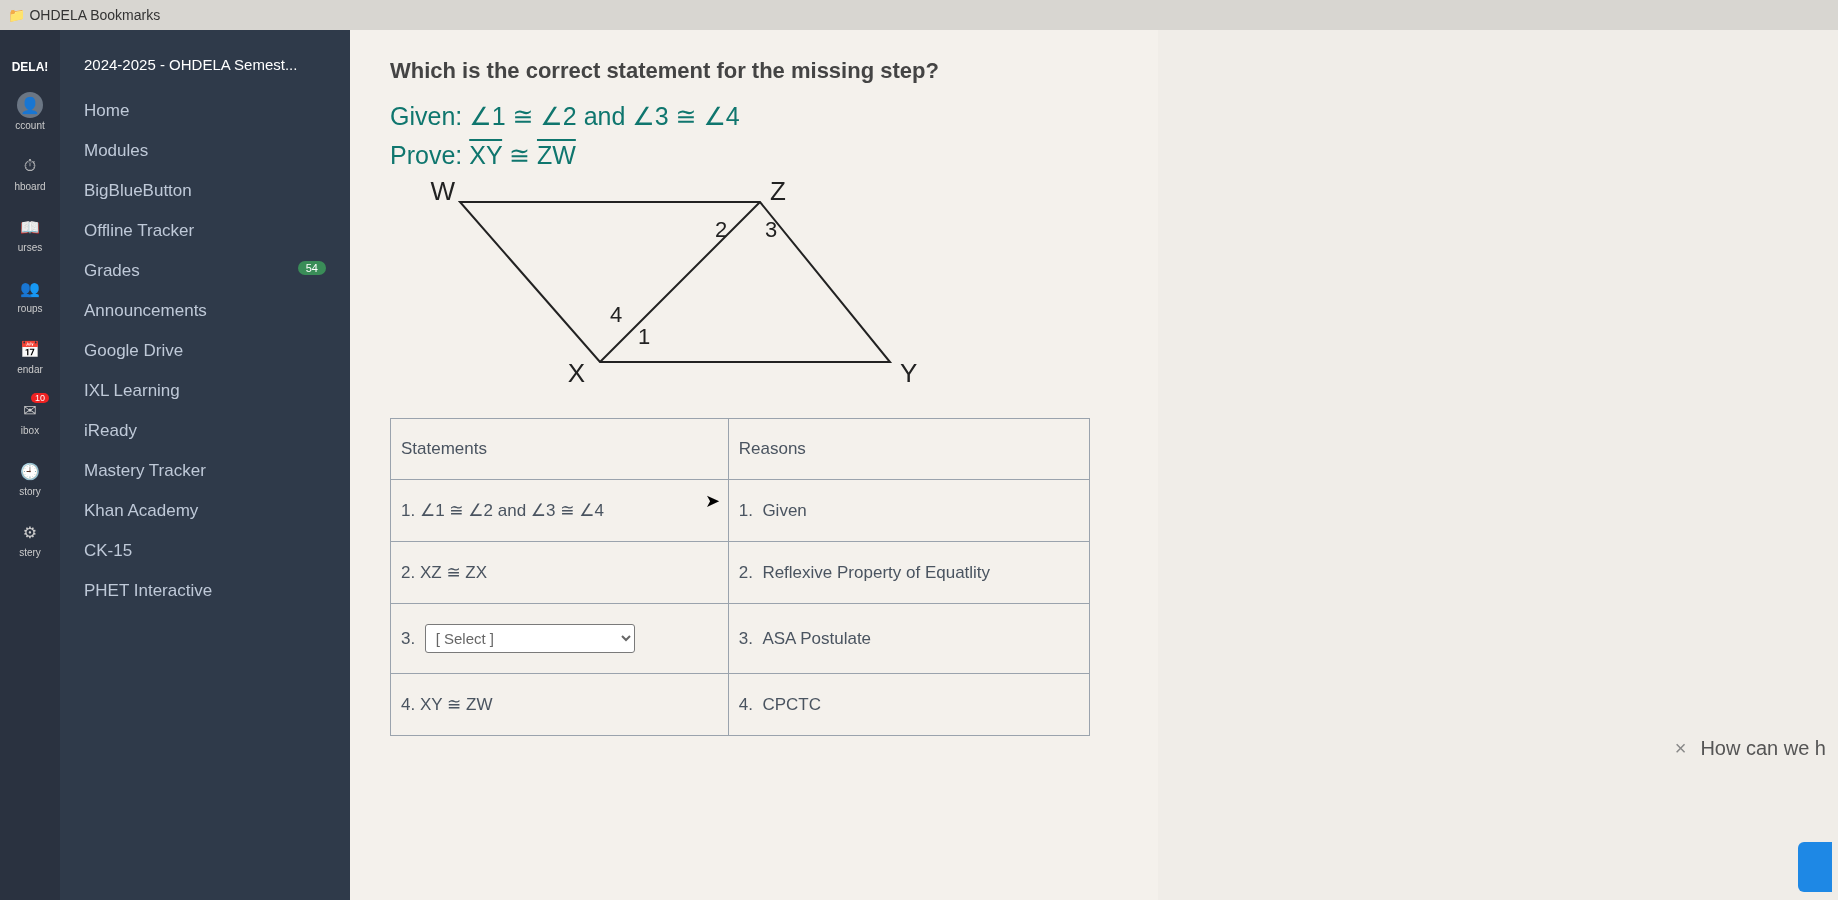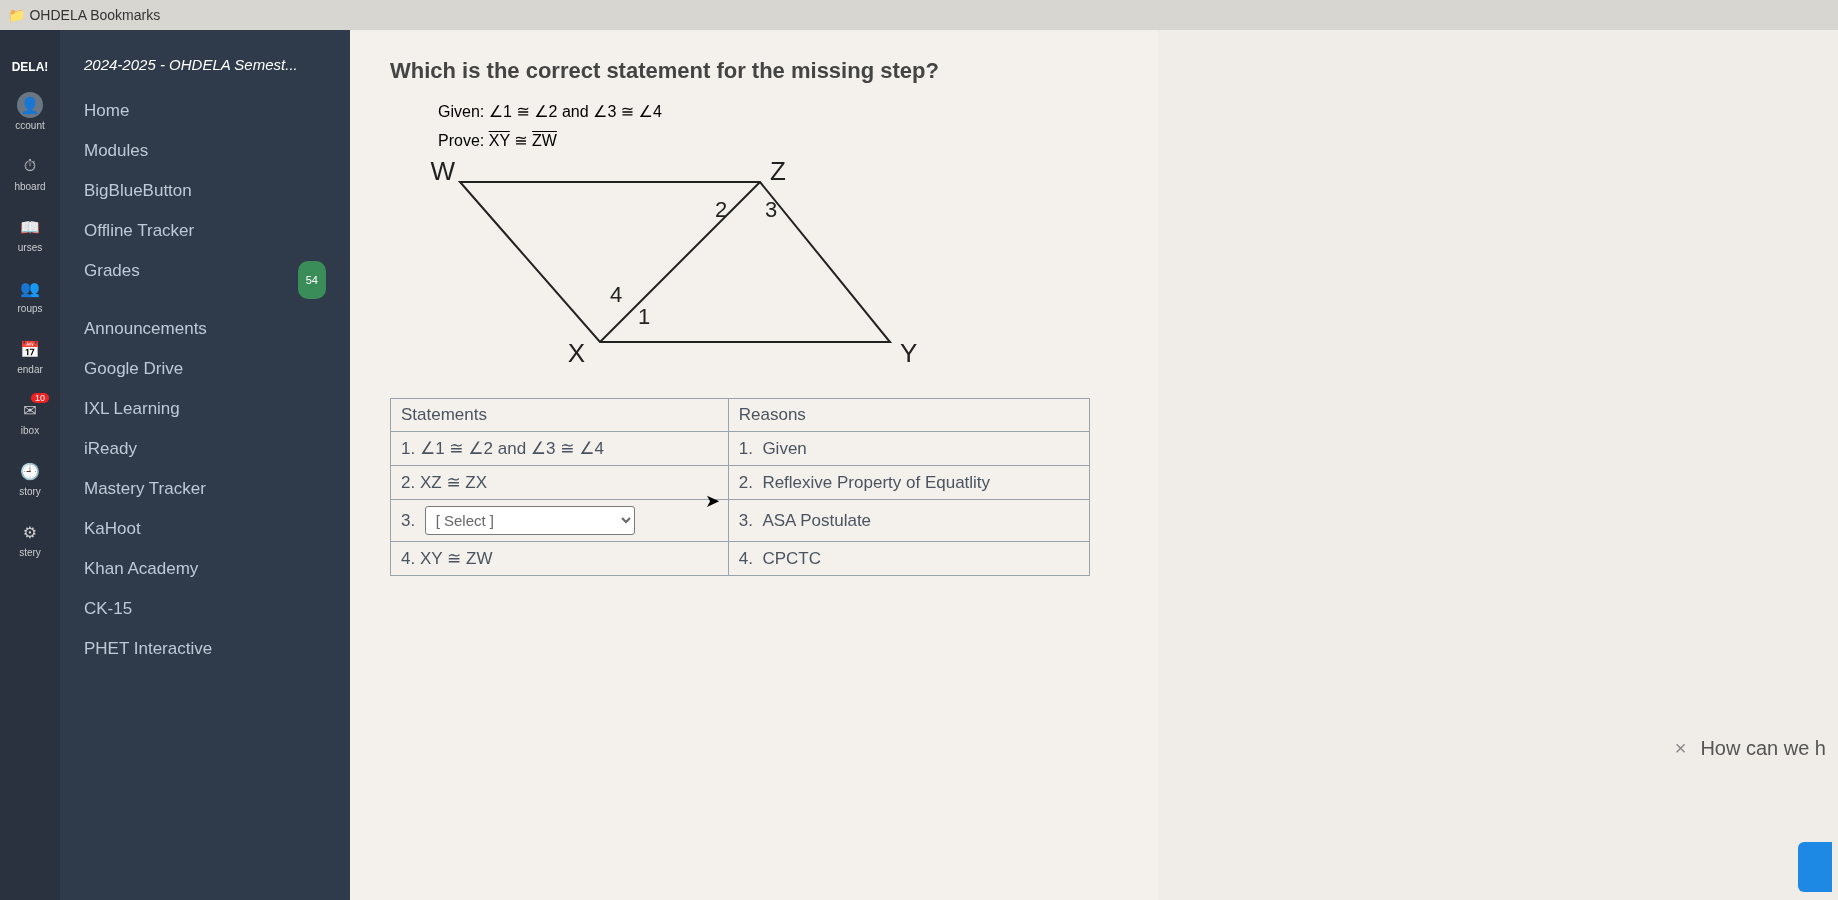--- a/index.html
+++ b/index.html
@@ -12,33 +12,33 @@
 
 .global-nav { width: 60px; background: #2a3240; display: flex; flex-direction: column; align-items: center; color: #ccc; font-size: 10px; padding-top: 30px; }
 .global-nav .brand { color: #fff; font-weight: bold; font-size: 12px; margin-bottom: 18px; text-align: center; }
 .global-nav .gn-item { display: flex; flex-direction: column; align-items: center; gap: 2px; margin-bottom: 22px; cursor: pointer; }
 .global-nav .gn-icon { width: 26px; height: 26px; border-radius: 50%; display: flex; align-items: center; justify-content: center; font-size: 16px; }
 .global-nav .gn-label { font-size: 10px; }
 .gn-badge { position: relative; }
 .gn-badge::after { content: attr(data-badge); position: absolute; top: -4px; right: -6px; background: #e22; color: #fff; border-radius: 8px; font-size: 9px; padding: 0 4px; }
 
 .course-nav { width: 290px; background: #2f3a4a; color: #c7cedb; padding: 20px 0; }
-.course-nav .course-title { color: #fff; font-style: italic; font-size: 15px; padding: 6px 24px 18px; }
+.course-nav .course-title { color: #fff; font-size: 15px; padding: 6px 24px 18px; }
 .course-nav ul { list-style: none; }
 .course-nav li { padding: 10px 24px; font-size: 17px; color: #bfc9d8; cursor: pointer; display: flex; align-items: flex-start; justify-content: space-between; }
-.pill-badge { background: #3a8d58; color: #fff; font-size: 11px; border-radius: 10px; padding: 13px 8px; }
+.pill-badge { background: #3a8d58; color: #fff; font-size: 11px; border-radius: 10px; padding: 1px 8px; }
 
 .main { flex: 1; background: #f4f1ec; padding: 28px 40px; position: relative; overflow: auto; color: #3a3a3a; }
 .main h2.question { font-weight: 600; font-size: 22px; color: #444; margin-bottom: 18px; }
-.given, .prove { font-size: 16px; color: #000000; margin-bottom: 10px; margin-left: 48px; }
+.given, .prove { font-size: 25px; color: #0f766e; margin-bottom: 10px; }
 .math .ov { text-decoration: overline; }
 .figure { margin: 12px 0 22px 10px; }
 
 .proof-table { border-collapse: collapse; width: 700px; font-size: 17px; color: #4a5460; }
-.proof-table th, .proof-table td { border: 1px solid #9aa3ad; padding: 6px 10px; text-align: left; vertical-align: middle; }
+.proof-table th, .proof-table td { border: 1px solid #9aa3ad; padding: 20px 10px; text-align: left; vertical-align: middle; }
 .proof-table th { font-weight: 500; background: transparent; }
 .proof-table select { width: 210px; font-size: 15px; padding: 4px 6px; color: #666; border: 1.5px solid #7a7a7a; border-radius: 3px; background: #fff; }
 
 .right-rail { width: 680px; background: #f0ede8; }
 
 .help-widget { position: absolute; right: 12px; bottom: 140px; display: flex; align-items: center; gap: 14px; font-size: 20px; color: #555; }
 .help-widget .x { font-size: 20px; color: #888; cursor: pointer; }
 .chat-bubble { position: absolute; right: 6px; bottom: 8px; width: 34px; height: 50px; background: #1e88e5; border-radius: 6px 0 0 6px; }
 
 .cursor-arrow { position: absolute; left: 355px; top: 460px; font-size: 18px; color: #000; pointer-events: none; }
@@ -118,23 +118,20 @@
           <span>Google Drive</span>
         </li>
       <li>
           <span>IXL Learning</span>
         </li>
       <li>
           <span>iReady</span>
         </li>
       <li>
           <span>Mastery Tracker</span>
-        </li>
-      <li>
-          <span>KaHoot</span>
         </li>
       <li>
           <span>Khan Academy</span>
         </li>
       <li>
           <span>CK-15</span>
         </li>
       <li>
           <span>PHET Interactive</span>
         </li>

